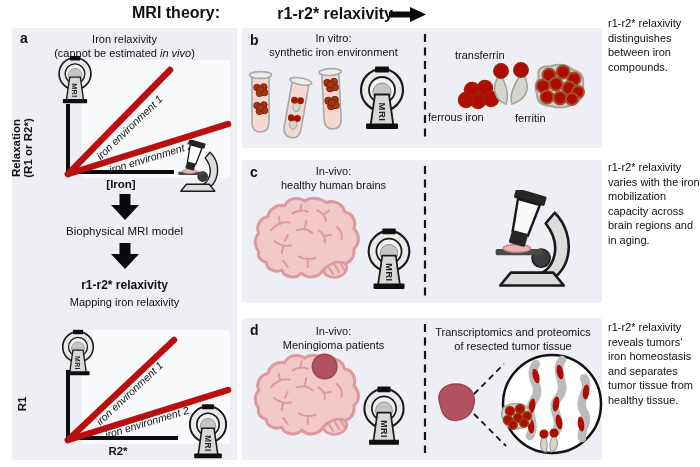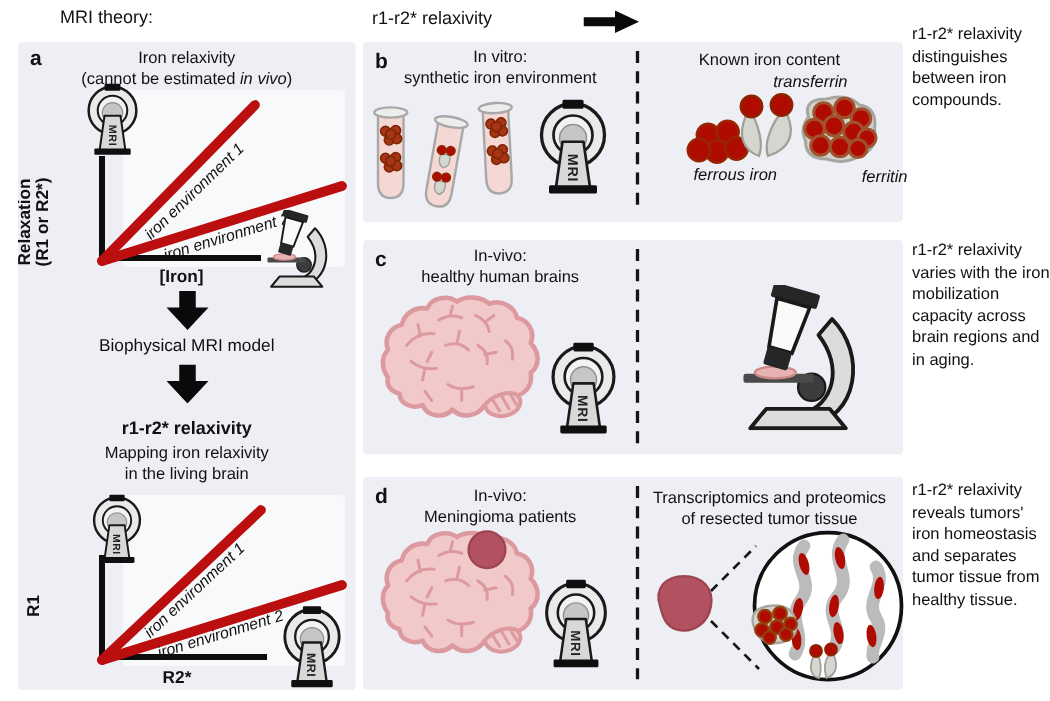--- a/index.html
+++ b/index.html
@@ -1,27 +1,27 @@
 <!DOCTYPE html>
 <html><head>
 <meta charset="utf-8">
 <style>
   html,body{margin:0;padding:0;background:#fff}
   #canvas{position:relative;width:700px;height:467px;background:#ffffff;
           font-family:"Liberation Sans",sans-serif;color:#111;overflow:hidden}
   .abs{position:absolute}
   .panel{position:absolute;background:#edeff4;border-radius:3px}
-  .hdr{font-weight:normal;font-size:12px;text-align:left;white-space:nowrap}
+  .hdr{font-weight:bold;font-size:16px;text-align:right;white-space:nowrap}
   .pletter{font-weight:bold;font-size:14px}
   .ptxt{font-size:11px;text-align:center;line-height:1.2;white-space:nowrap}
   .ctrL{left:0;width:183px;text-align:center}
   .ctrR{left:185px;width:172px;text-align:center}
   .bold{font-weight:bold}
   .ital{font-style:italic}
-  .ilabel{position:absolute;font-style:italic;font-size:11px;text-align:right;white-space:nowrap}
+  .ilabel{position:absolute;font-size:11px;text-align:left;white-space:nowrap}
   .note{position:absolute;left:608px;width:95px;font-size:11px;line-height:1.32}
   .gl-ital{font:italic 10.5px "Liberation Sans",sans-serif;fill:#111}
   .gl-bold{font:bold 11.5px "Liberation Sans",sans-serif;fill:#111}
   .mri-t{font:bold 9.5px "Liberation Sans",sans-serif;fill:#222;letter-spacing:.5px}
 </style>
 </head>
 <body>
 
 <div id="canvas">
 
@@ -103,21 +103,20 @@
 
     <svg class="abs" style="left:98px;top:166px" width="30" height="26" viewBox="0 0 30 26">
       <path d="M9.5,0 H20.5 V11 H29 L15,26 L1,11 H9.5 Z" fill="#0a0a0a"></path>
     </svg>
     <div class="abs ptxt" style="left:0;top:197px;width:225px;font-size:11.5px">Biophysical MRI model</div>
     <svg class="abs" style="left:98px;top:215px" width="30" height="26" viewBox="0 0 30 26">
       <path d="M9.5,0 H20.5 V11 H29 L15,26 L1,11 H9.5 Z" fill="#0a0a0a"></path>
     </svg>
     <div class="abs ptxt bold" style="left:0;top:250px;width:225px;font-size:12px">r1-r2* relaxivity</div>
     <div class="abs ptxt" style="left:0;top:268px;width:225px">Mapping iron relaxivity</div>
-    <div class="abs ptxt" style="left:0;top:282px;width:225px">in the living brain</div>
 
     <svg class="abs" style="left:0;top:298px" width="220" height="134" viewBox="0 0 220 134">
       <rect x="70" y="4" width="148" height="114" rx="3" fill="#f8f9fb"></rect>
       <text class="gl-bold" x="14" y="78" text-anchor="middle" transform="rotate(-90 14 78)">R1</text>
       <path d="M56,44 V112 H166" fill="none" stroke="#0d0d0d" stroke-width="4"></path>
       <line x1="56" y1="114" x2="216" y2="64" stroke="#bb0e0e" stroke-width="6.5" stroke-linecap="round"></line>
       <line x1="56" y1="114" x2="162" y2="14" stroke="#bb0e0e" stroke-width="6.5" stroke-linecap="round"></line>
       <text class="gl-ital" x="120" y="70" text-anchor="middle" transform="rotate(-43 120 70)">iron environment 1</text>
       <text class="gl-ital" x="136" y="100" text-anchor="middle" transform="rotate(-17 136 100)">iron environment 2</text>
       <text class="gl-bold" x="106" y="129" text-anchor="middle">R2*</text>
@@ -180,21 +179,20 @@
       </g>
     </svg>
     <svg class="abs" style="left:110px;top:36px" width="60" height="66" viewBox="0 0 60 66">
         <use href="#mri-icon" width="60" height="66"></use>
       </svg>
 
     <svg class="abs" style="left:181px;top:6px" width="4" height="108">
       <line x1="2" y1="0" x2="2" y2="108" stroke="#151515" stroke-width="2.2" stroke-dasharray="8 5.5"></line>
     </svg>
 
-    <div class="abs ptxt ctrR" style="top:6px">Known iron content</div>
     <svg class="abs" style="left:193px;top:30px" width="165" height="88" viewBox="0 0 165 88">
       <g fill="#b00b00" stroke="#992500" stroke-width="1.6">
         <circle cx="37" cy="32" r="7.5"></circle>
           <circle cx="50" cy="30" r="7.5"></circle>
           <circle cx="43" cy="43" r="7.5"></circle>
           <circle cx="56" cy="41" r="7.5"></circle>
           <circle cx="31" cy="42" r="7.5"></circle>
       </g>
       <g>
         <path d="M62,20 C57,32 60,42 71,46 C74,38 71,27 67,19 Z" fill="#d6d6d0" stroke="#a0a09a" stroke-width="1.5"></path>

